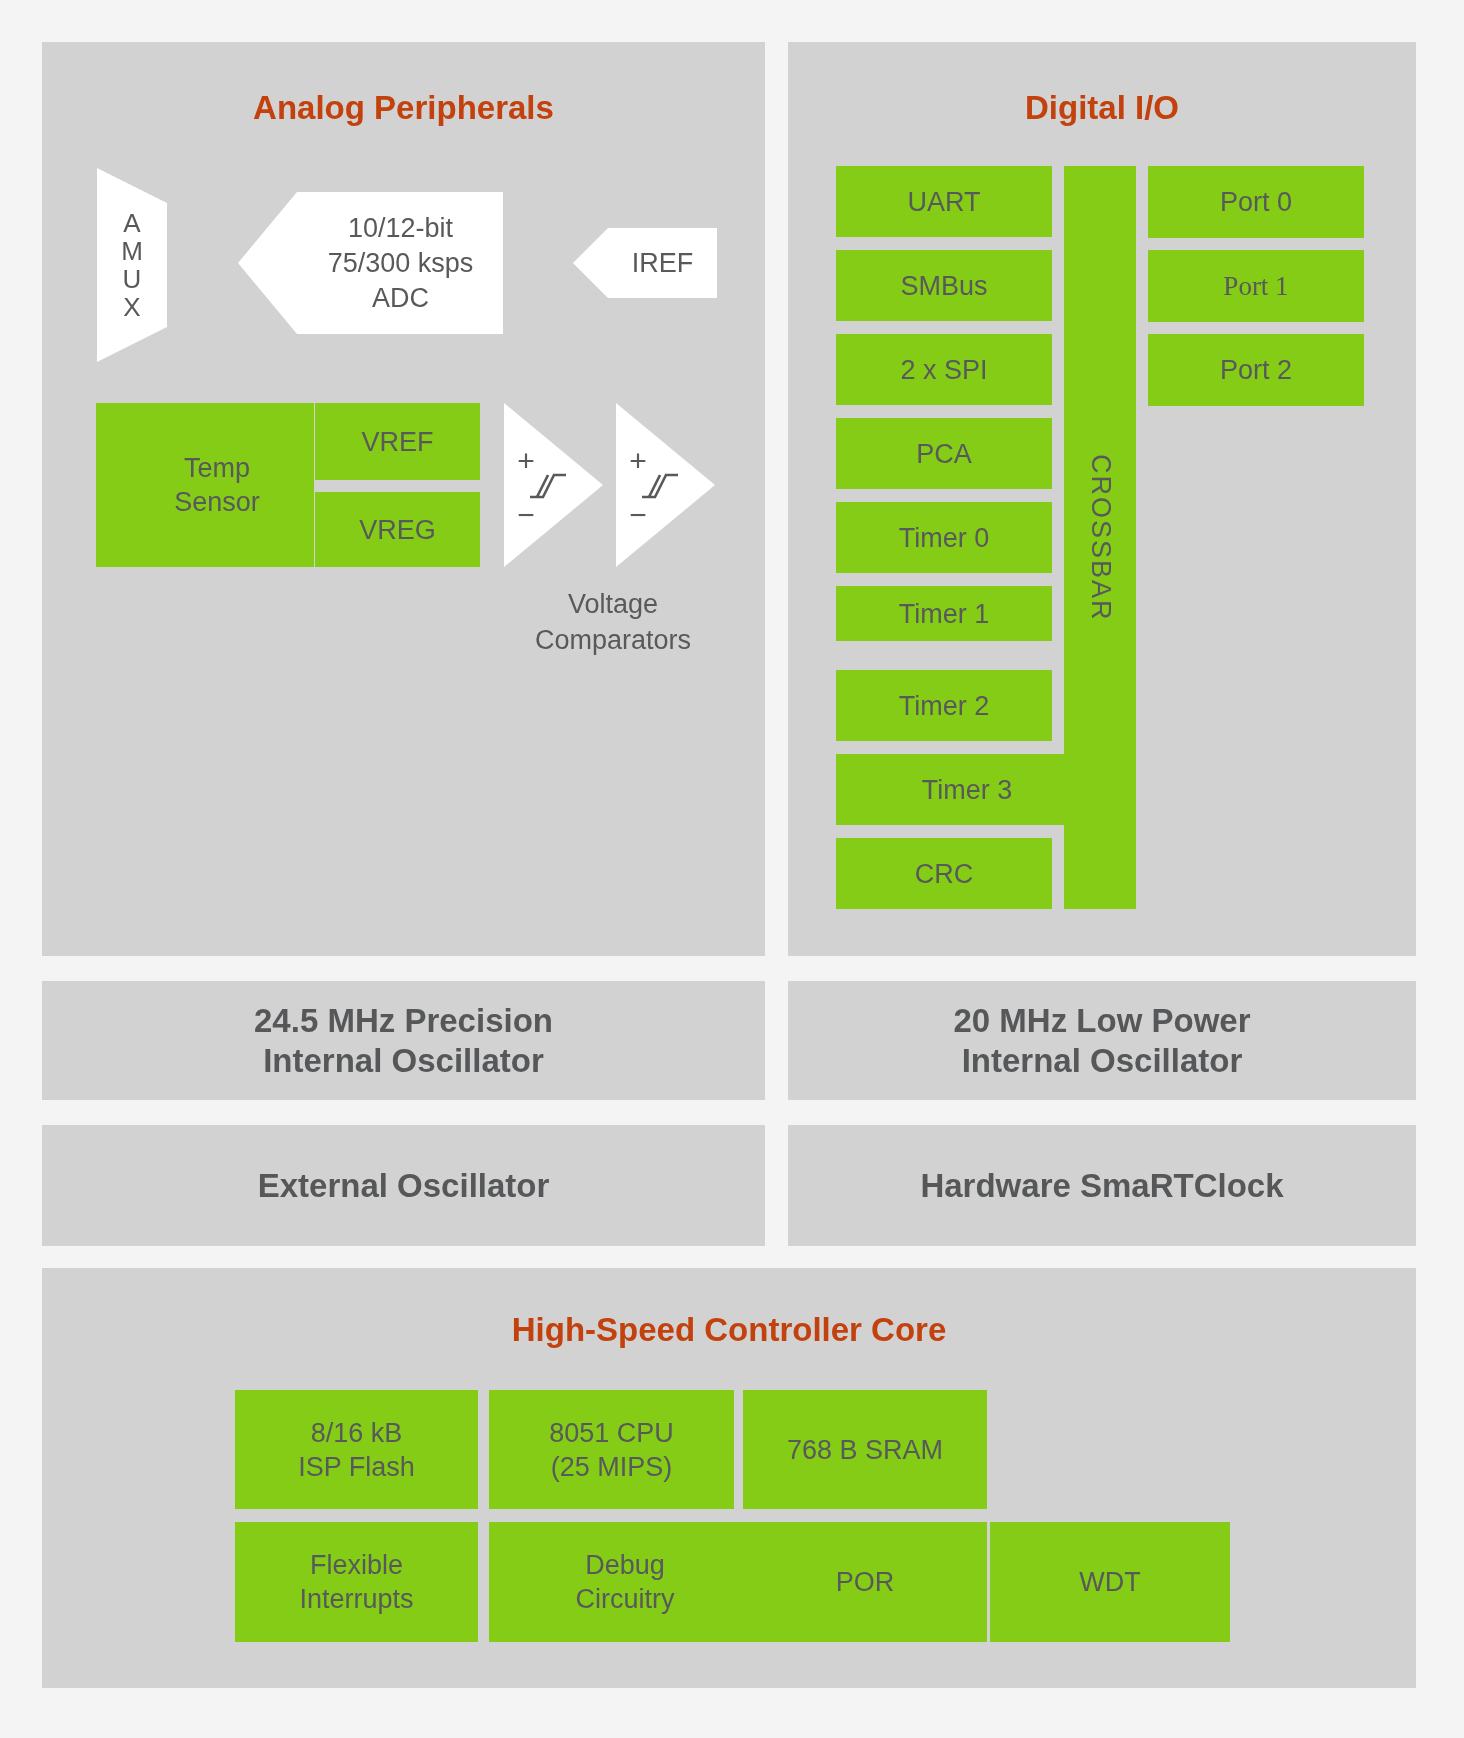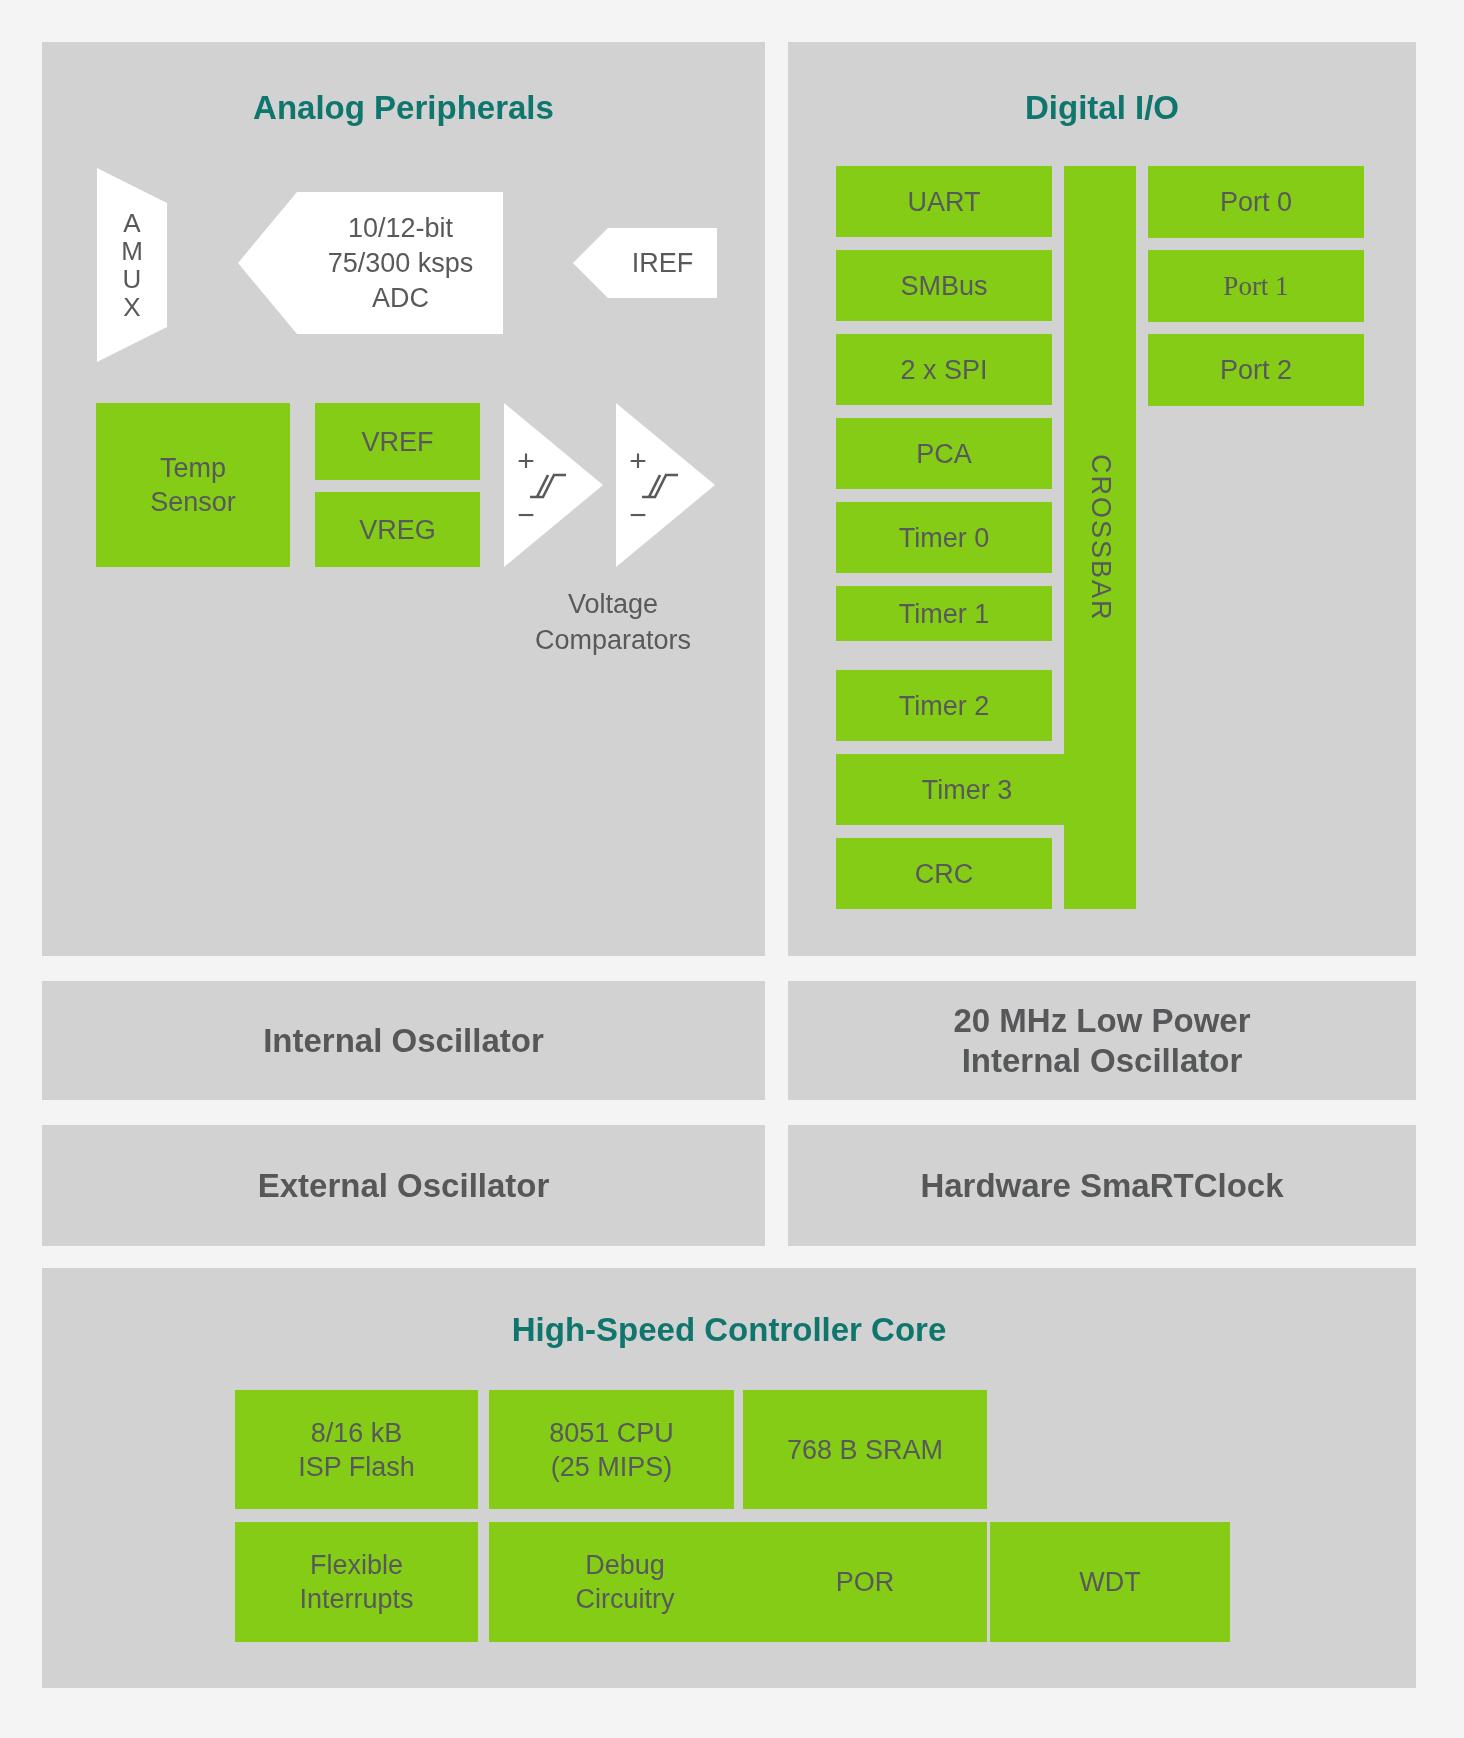--- a/index.html
+++ b/index.html
@@ -7,21 +7,21 @@
     width:1464px;height:1738px;
     background:#f4f4f4;
     font-family:"Liberation Sans", sans-serif;
     color:#58595b;
     position:relative;
     overflow:hidden;
   }
   .abs{position:absolute;}
   .panel{position:absolute;background:#d2d2d2;}
   .whitebox{position:absolute;background:#84cc16;display:flex;flex-direction:column;align-items:center;justify-content:center;text-align:center;}
-  .panel-title{position:absolute;text-align:center;font-weight:bold;font-size:33px;line-height:40px;color:#0f766e;}
+  .panel-title{position:absolute;text-align:center;font-weight:bold;font-size:33px;line-height:40px;color:#c2410c;}
   .label{font-size:27px;line-height:34px;color:#58595b;}
   .two-line{display:flex;flex-direction:column;align-items:center;justify-content:center;text-align:center;}
   .osc-title{position:absolute;display:flex;flex-direction:column;align-items:center;justify-content:center;text-align:center;font-weight:bold;font-size:33px;line-height:40px;color:#565759;}
   svg{display:block;}
   .shape-text{position:absolute;display:flex;flex-direction:column;align-items:center;justify-content:center;text-align:center;}
   .amux-letters{position:absolute;left:97px;top:200px;width:70px;height:130px;display:flex;flex-direction:column;align-items:center;justify-content:center;font-size:26px;line-height:28px;color:#58595b;}
   .cmp-sign{position:absolute;font-size:30px;color:#58595b;width:40px;text-align:center;line-height:30px;}
   .crossbar-label-wrap{position:absolute;left:1064px;top:166px;width:72px;height:743px;display:flex;align-items:center;justify-content:center;}
   .vtext{writing-mode:vertical-rl;font-size:27px;letter-spacing:2px;color:#58595b;}
 </style>
@@ -50,21 +50,21 @@
   <div>ADC</div>
 </div>
 
 <svg class="abs" style="left:573px;top:228px;" width="144" height="70" viewBox="0 0 144 70">
   <polygon points="35,0 144,0 144,70 35,70 0,35" fill="#ffffff"></polygon>
 </svg>
 <div class="shape-text label" style="left:608px;top:228px;width:109px;height:70px;">
   <div>IREF</div>
 </div>
 
-<div class="whitebox label" style="left:96px;top:403px;width:194px;height:164px;">
+<div class="whitebox label" style="left:96px;top:403px;width:194px;height:164px;padding-left:24px;">
   <div>Temp</div>
   <div>Sensor</div>
 </div>
 
 <div class="whitebox label" style="left:315px;top:403px;width:165px;height:77px;">
   <div>VREF</div>
 </div>
 <div class="whitebox label" style="left:315px;top:492px;width:165px;height:75px;">
   <div>VREG</div>
 </div>
@@ -135,20 +135,21 @@
   </div>
 <div class="whitebox label" style="left:1148px;top:250px;width:216px;height:72px;font-family:Liberation Serif, serif;">
     <div>Port 1</div>
   </div>
 <div class="whitebox label" style="left:1148px;top:334px;width:216px;height:72px;">
     <div>Port 2</div>
   </div>
 
 <div class="panel" style="left:42px;top:981px;width:723px;height:119px;"></div>
 <div class="osc-title" style="left:42px;top:981px;width:723px;height:119px;">
+  <div>24.5 MHz Precision</div>
   <div>Internal Oscillator</div>
 </div>
 
 <div class="panel" style="left:788px;top:981px;width:628px;height:119px;"></div>
 <div class="osc-title" style="left:788px;top:981px;width:628px;height:119px;">
   <div>20 MHz Low Power</div>
   <div>Internal Oscillator</div>
 </div>
 
 <div class="panel" style="left:42px;top:1125px;width:723px;height:121px;"></div>

